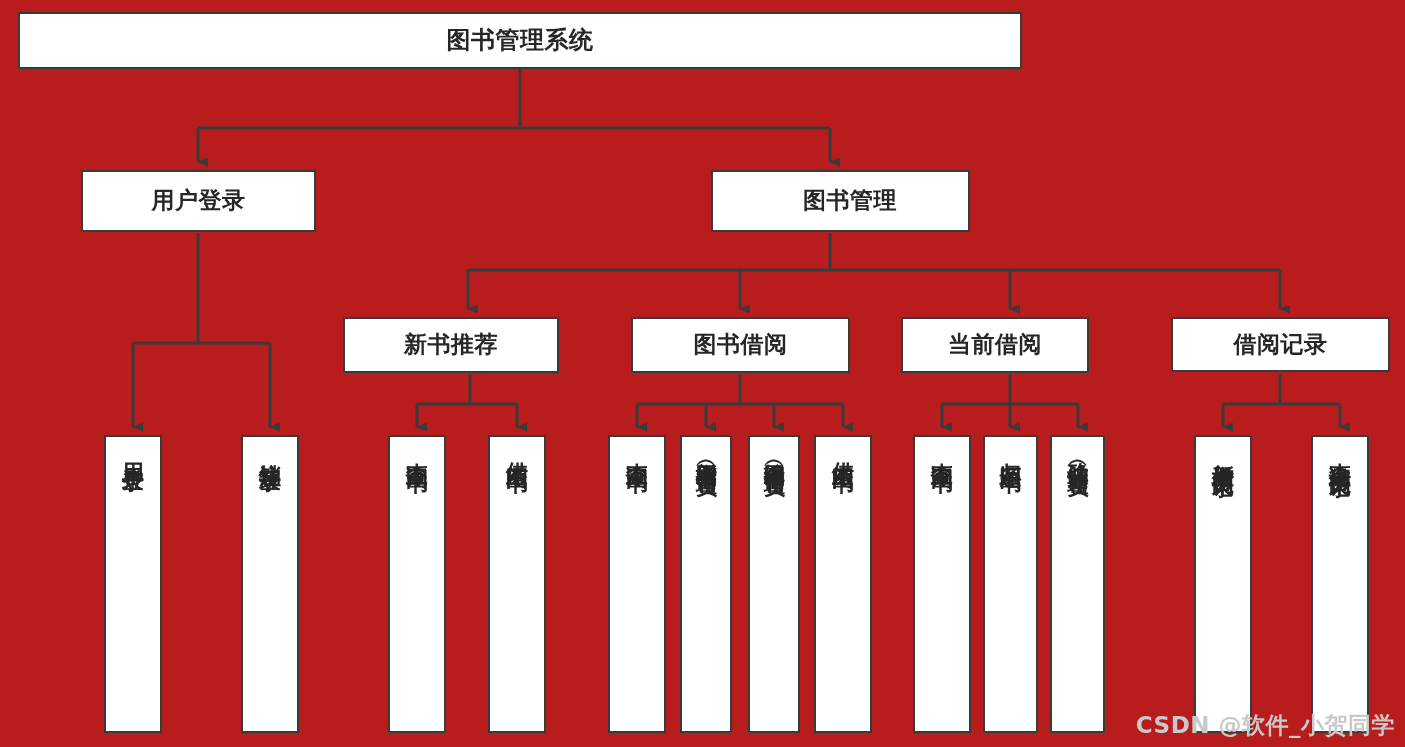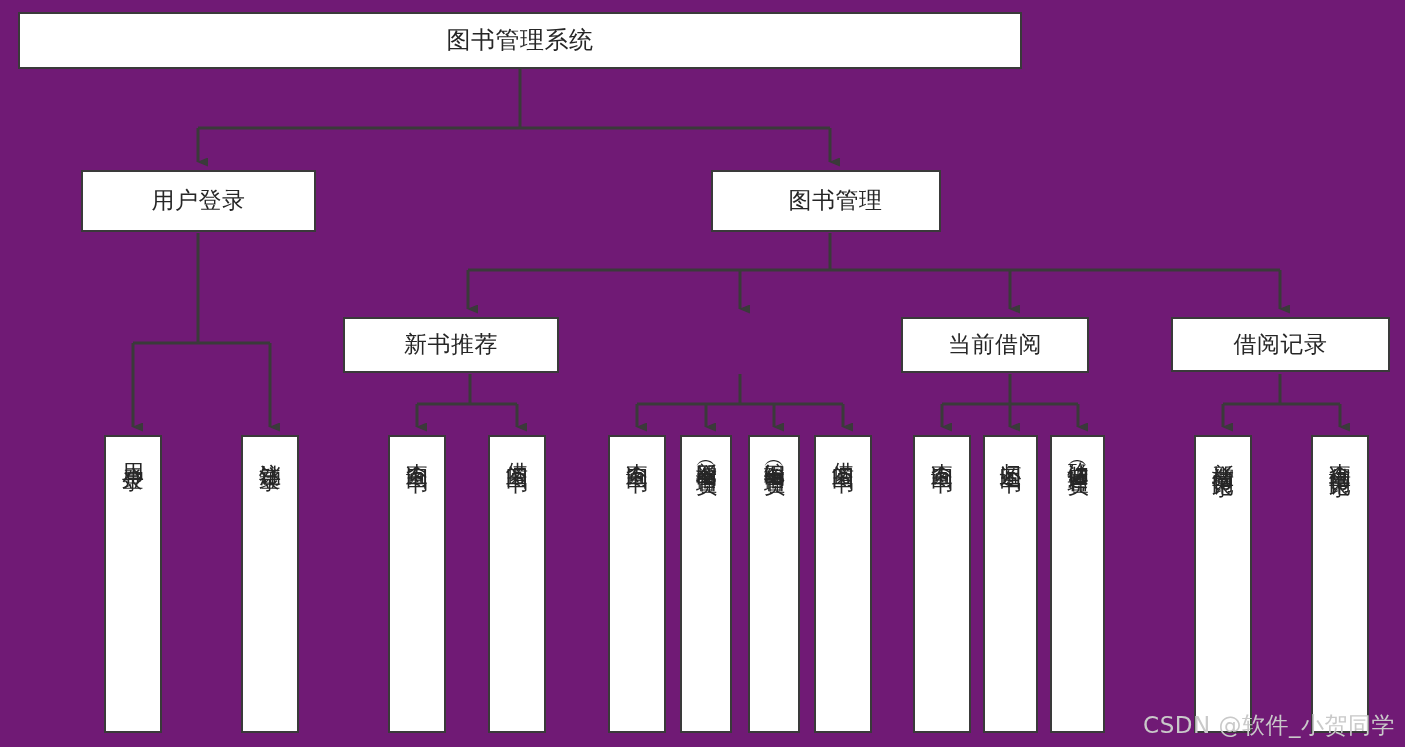--- a/index.html
+++ b/index.html
@@ -8,22 +8,23 @@
     padding: 0;
     background: #ffffff;
   }
   body {
     font-family: "DejaVu Sans", "Liberation Sans", sans-serif;
   }
   #diagram-root {
     position: relative;
     width: 1405px;
     height: 747px;
-    background: #701a75;
+    background: #b91c1c;
     overflow: hidden;
+    font-weight: bold;
   }
   #edge-layer {
     position: absolute;
     left: 0;
     top: 0;
     width: 1405px;
     height: 747px;
     pointer-events: none;
   }
   .node {
@@ -137,27 +138,30 @@
     </g>
   </svg>
 
   <div class="node horiz root" style="left:18px; top:12px; width:1004px; height:57px;">
     <span class="node-label">图书管理系统</span>
   </div>
 
   <div class="node horiz" style="left:81px; top:170px; width:235px; height:62px;">
     <span class="node-label">用户登录</span>
   </div>
-  <div class="node horiz" style="left:711px; top:170px; width:230px; height:62px;padding-left:19px;">
+  <div class="node horiz" style="left:711px; top:170px; width:259px; height:62px;padding-left:19px;">
     <span class="node-label">图书管理</span>
   </div>
 
   <div class="node horiz" style="left:343px; top:317px; width:216px; height:56px;">
     <span class="node-label">新书推荐</span>
   </div>
+  <div class="node horiz" style="left:631px; top:317px; width:219px; height:56px;">
+    <span class="node-label">图书借阅</span>
+  </div>
   <div class="node horiz" style="left:901px; top:317px; width:188px; height:56px;">
     <span class="node-label">当前借阅</span>
   </div>
   <div class="node horiz" style="left:1171px; top:317px; width:219px; height:55px;">
     <span class="node-label">借阅记录</span>
   </div>
 
   <div class="node leaf" style="left:104px; top:435px; width:58px; height:298px;">
     <span class="node-label">用户登录</span>
   </div>

